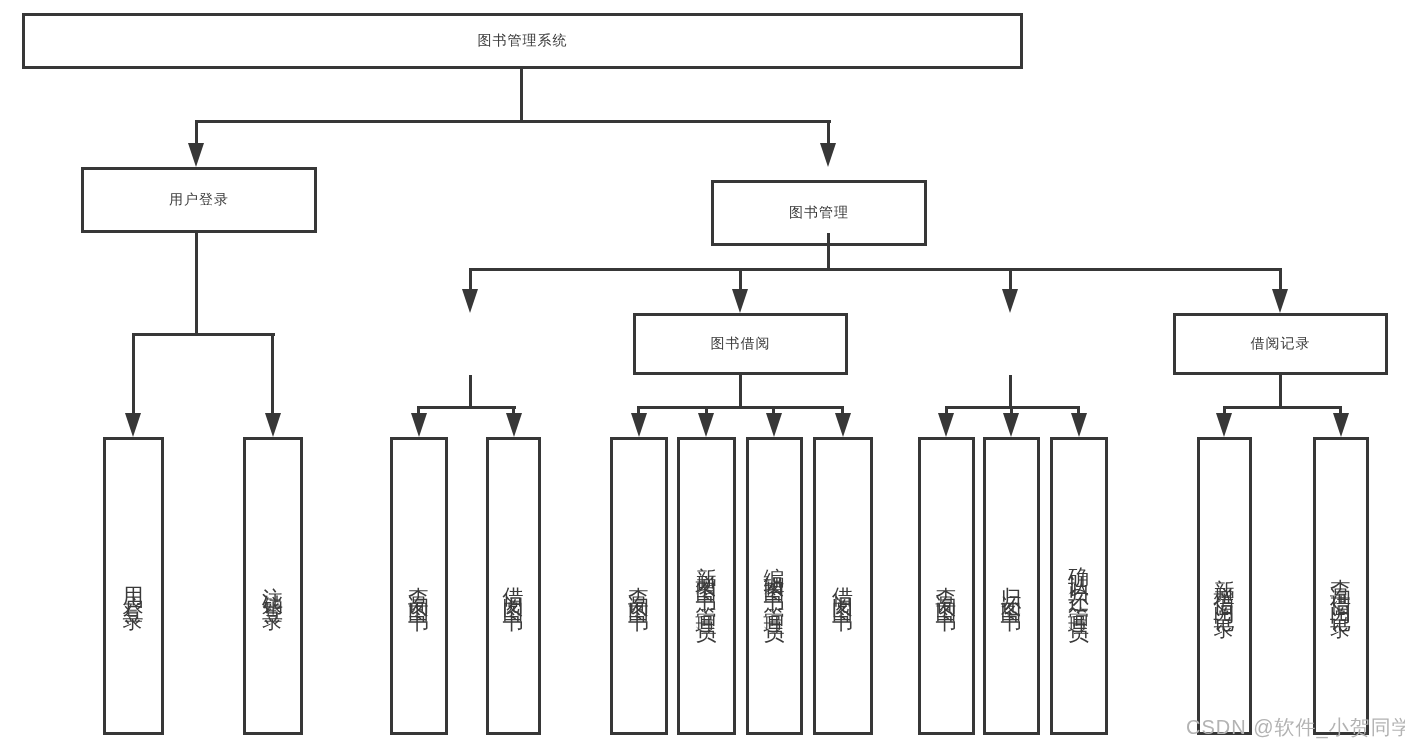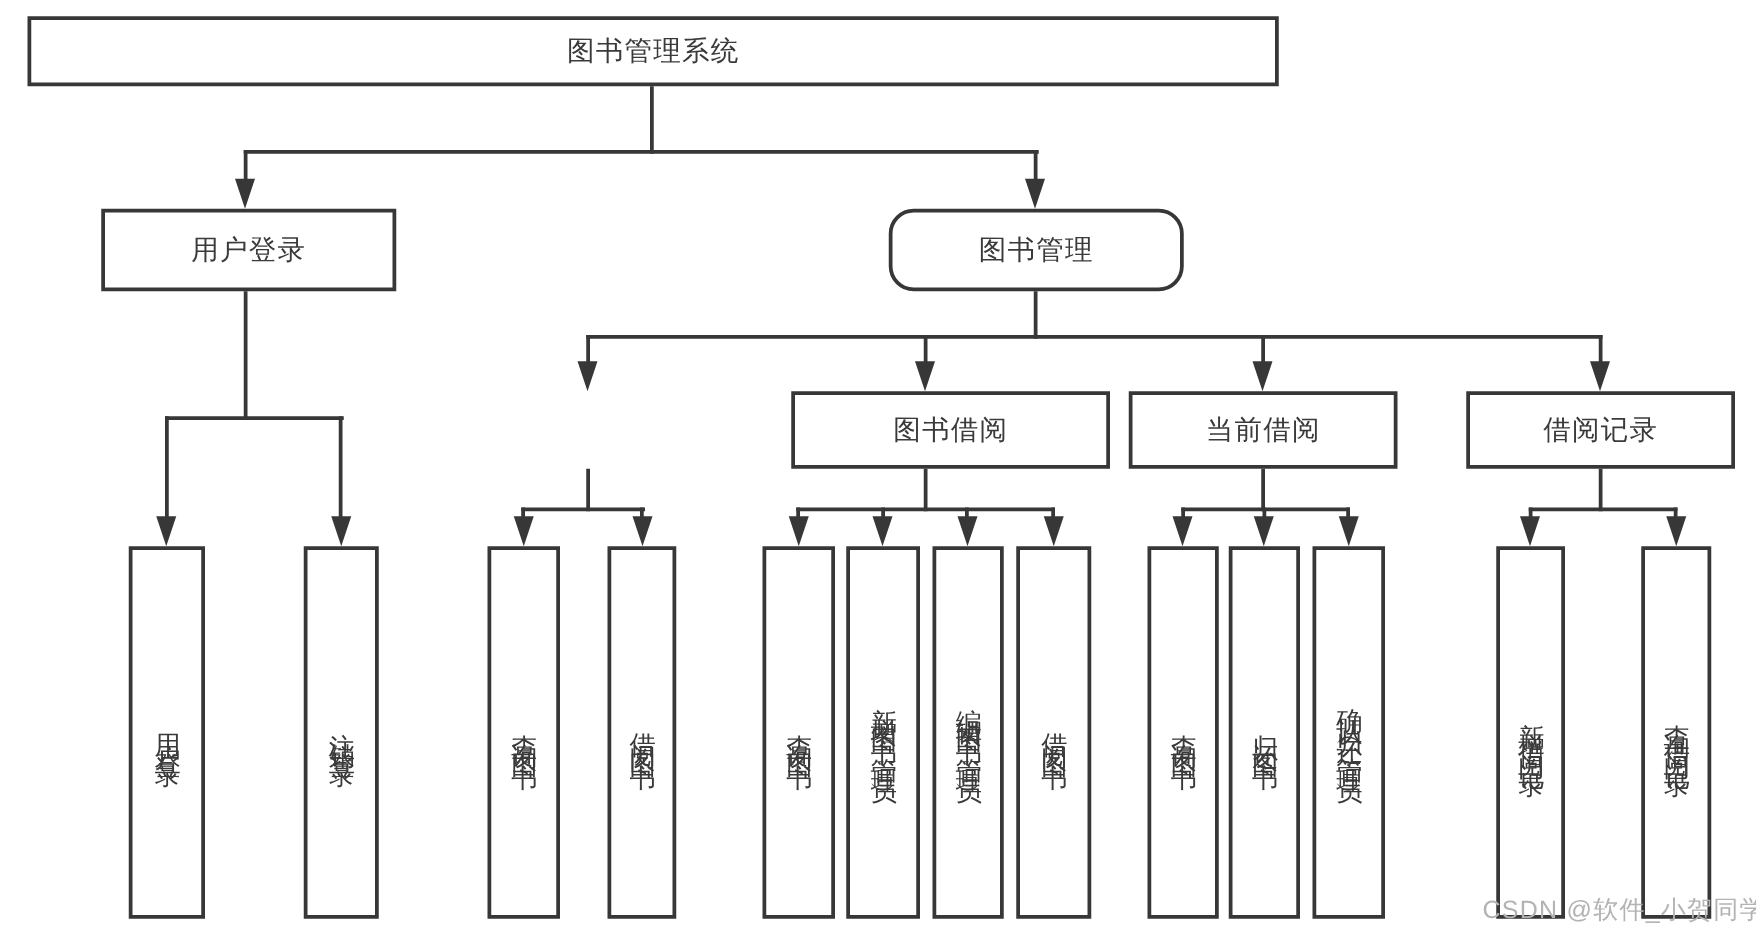--- a/index.html
+++ b/index.html
@@ -2,21 +2,21 @@
 <html><head>
 <meta charset="utf-8">
 <style>
   html,body{margin:0;padding:0;background:#ffffff;}
   body{font-family:"Liberation Sans",sans-serif;}
   #canvas{position:relative;width:1405px;height:747px;background:#ffffff;overflow:hidden;}
   .box{
     position:absolute;box-sizing:border-box;background:#ffffff;
     border:3px solid #373737;color:#3a3a3a;
     display:flex;align-items:center;justify-content:center;
-    font-size:22px;letter-spacing:1px;white-space:nowrap;
+    font-size:14px;letter-spacing:1px;white-space:nowrap;
   }
   .leaf{font-size:21px;}
   .leaf .vtext{
     writing-mode:vertical-rl;text-orientation:mixed;
     letter-spacing:8px;line-height:1;white-space:nowrap;
   }
   .vline,.hline{position:absolute;background:#373737;}
   .vline{width:3px;}
   .hline{height:3px;}
   .arrow{
@@ -42,21 +42,21 @@
   <div class="vline" style="left:520px;top:69px;height:54px;"></div>
   <div class="hline" style="left:195px;top:120px;width:636px;"></div>
   <div class="vline" style="left:195px;top:120px;height:26px;"></div>
   <div class="arrow" style="left:188px;top:143px;"></div>
   <div class="vline" style="left:827px;top:120px;height:26px;"></div>
   <div class="arrow" style="left:820px;top:143px;"></div>
 
   <div class="box" style="left:81px;top:167px;width:236px;height:66px;">
     <span>用户登录</span>
   </div>
-  <div class="box" style="left:711px;top:167px;width:236px;height:66px;border-radius:20px;">
+  <div class="box" style="left:711px;top:180px;width:216px;height:66px;">
     <span>图书管理</span>
   </div>
 
   <div class="vline" style="left:195px;top:233px;height:103px;"></div>
   <div class="hline" style="left:132px;top:333px;width:143px;"></div>
   <div class="vline" style="left:132px;top:333px;height:82px;"></div>
   <div class="arrow" style="left:125px;top:413px;"></div>
   <div class="vline" style="left:271px;top:333px;height:82px;"></div>
   <div class="arrow" style="left:265px;top:413px;"></div>
 
@@ -64,25 +64,22 @@
   <div class="hline" style="left:469px;top:268px;width:813px;"></div>
   <div class="vline" style="left:469px;top:268px;height:24px;"></div>
   <div class="arrow" style="left:462px;top:289px;"></div>
   <div class="vline" style="left:739px;top:268px;height:24px;"></div>
   <div class="arrow" style="left:732px;top:289px;"></div>
   <div class="vline" style="left:1009px;top:268px;height:24px;"></div>
   <div class="arrow" style="left:1002px;top:289px;"></div>
   <div class="vline" style="left:1279px;top:268px;height:24px;"></div>
   <div class="arrow" style="left:1272px;top:289px;"></div>
 
-  <div class="box" style="left:633px;top:313px;width:255px;height:62px;text-align:right;">
+  <div class="box" style="left:633px;top:313px;width:215px;height:62px;text-align:right;">
     <span>图书借阅</span>
-  </div>
-  <div class="box" style="left:903px;top:313px;width:215px;height:62px;">
-    <span>当前借阅</span>
   </div>
   <div class="box" style="left:1173px;top:313px;width:215px;height:62px;">
     <span>借阅记录</span>
   </div>
 
   <div class="vline" style="left:469px;top:375px;height:34px;"></div>
   <div class="hline" style="left:417px;top:406px;width:99px;"></div>
   <div class="vline" style="left:417px;top:406px;height:10px;"></div>
   <div class="arrow" style="left:411px;top:413px;"></div>
   <div class="vline" style="left:512px;top:406px;height:10px;"></div>

